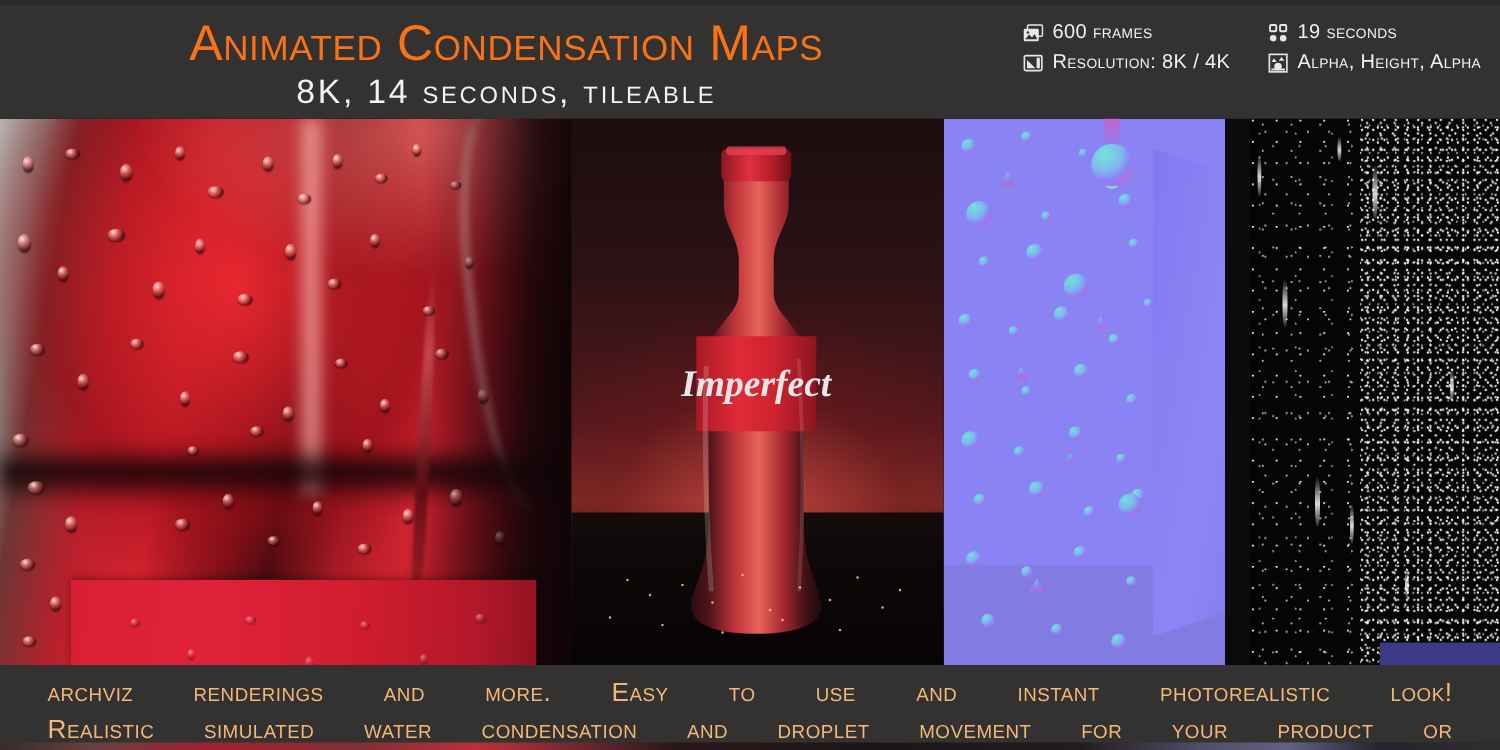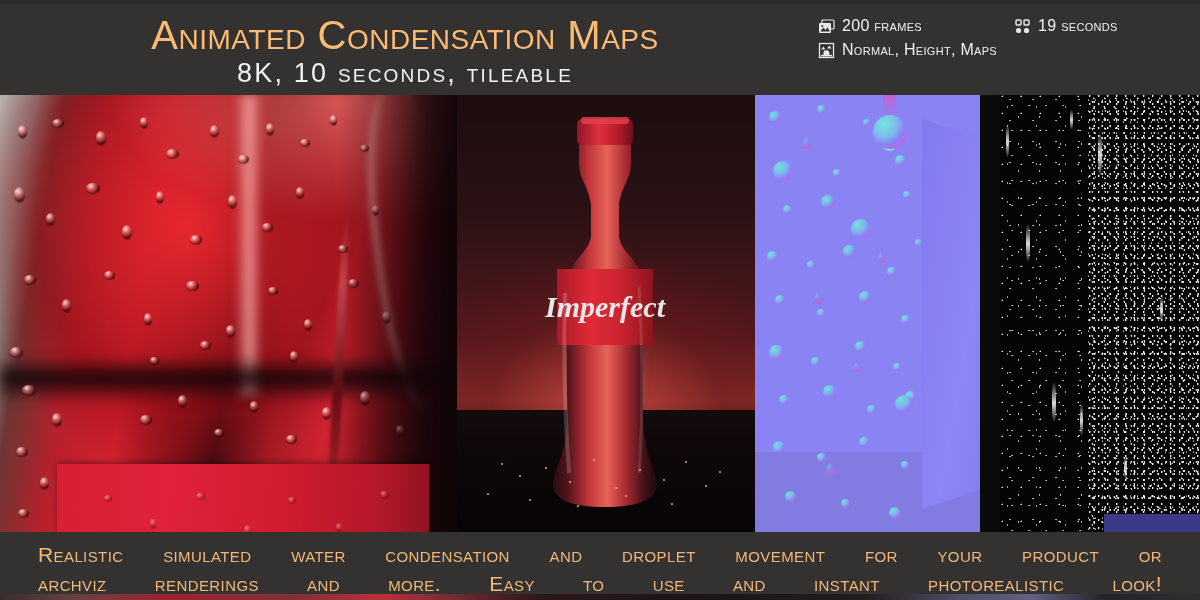--- a/index.html
+++ b/index.html
@@ -23,21 +23,21 @@
     border-top: 4px solid #2b2a29;
   }
   .title-block {
     position: absolute; left: 0; top: 0;
     width: 810px; height: 91px;
     display: flex; flex-direction: column;
     align-items: center; justify-content: center;
     padding-top: 2px;
   }
   .main-title {
-    color: #fdba74;
+    color: #f97316;
     font-size: 40px;
     font-variant: small-caps;
     font-weight: 400;
     letter-spacing: 0.5px;
     line-height: 1.0;
     white-space: nowrap;
   }
   .sub-title {
     color: #f2f2f2;
     font-size: 27px;
@@ -257,57 +257,65 @@
 </style>
 </head>
 <body>
 
 <div class="promo-card">
 
   <div class="header">
 
     <div class="title-block">
       <div class="main-title">Animated Condensation Maps</div>
-      <div class="sub-title">8K, 10 seconds, tileable</div>
+      <div class="sub-title">8K, 14 seconds, tileable</div>
     </div>
 
     <div class="meta-area">
       <div class="meta-grid">
 
         <div class="meta-item">
           <svg class="meta-ico" viewBox="0 0 17 17">
             <rect x="4" y="2" width="12" height="9" rx="1" fill="none" stroke="#e8e8e8" stroke-width="1.2"></rect>
             <rect x="1" y="5" width="12" height="10" rx="1" fill="#e8e8e8"></rect>
             <path d="M2.2 13.4 L5.4 9.6 L7.6 12 L9.6 9.2 L11.8 13.4 Z" fill="#333231"></path>
             <circle cx="4.3" cy="8" r="1" fill="#333231"></circle>
           </svg>
-          <span class="meta-label">200 frames</span>
+          <span class="meta-label">600 frames</span>
         </div>
 
         <div class="meta-item">
           <svg class="meta-ico" viewBox="0 0 17 17">
             <rect x="2" y="2" width="5" height="5" rx="1" fill="none" stroke="#e8e8e8" stroke-width="1.5"></rect>
             <rect x="10" y="2" width="5" height="5" rx="1" fill="none" stroke="#e8e8e8" stroke-width="1.5"></rect>
             <circle cx="4.5" cy="12.5" r="2.6" fill="#e8e8e8"></circle>
             <circle cx="12.5" cy="12.5" r="2.6" fill="#e8e8e8"></circle>
           </svg>
           <span class="meta-label">19 seconds</span>
         </div>
 
+        <div class="meta-item">
+          <svg class="meta-ico" viewBox="0 0 17 17">
+            <rect x="1.5" y="2.5" width="14" height="12" rx="1.3" fill="none" stroke="#e8e8e8" stroke-width="1.3"></rect>
+            <path d="M3.6 12.6 L3.6 6 L10.4 12.6 Z" fill="#e8e8e8"></path>
+            <rect x="11.3" y="4.2" width="2.6" height="8.4" fill="#e8e8e8"></rect>
+          </svg>
+          <span class="meta-label">Resolution: 8K / 4K</span>
+        </div>
 
 
         <div class="meta-item">
           <svg class="meta-ico" viewBox="0 0 17 17">
             <rect x="1.5" y="1.5" width="14" height="14" fill="none" stroke="#e8e8e8" stroke-width="1.3"></rect>
             <path d="M3.2 7.5 L5.2 4.6 L7.4 7.5 Z" fill="#e8e8e8"></path>
             <path d="M9 6.6 L11.2 3.6 L13.6 6.6 Z" fill="#e8e8e8"></path>
             <circle cx="8.4" cy="11.2" r="3" fill="#e8e8e8"></circle>
             <rect x="3" y="12.8" width="11" height="1.6" fill="#e8e8e8"></rect>
           </svg>
-          <span class="meta-label">Normal, Height, Maps</span>
+          <span class="meta-label">Alpha, Height, Alpha</span>
         </div>
 
       </div>
     </div>
   </div>
 
   <div class="strip">
 
     <div class="panel p1">
       <div class="p1-bg"></div>
@@ -506,18 +514,18 @@
         <span style="left:70px;top:14px;width:3px;height:20px"></span>
         <span style="left:160px;top:200px;width:3px;height:26px"></span>
         <span style="left:124px;top:360px;width:3px;height:24px"></span>
       </div>
       <div class="p4-blue"></div>
     </div>
 
   </div>
 
   <div class="caption-bar">
+    <div class="caption-text">archviz renderings and more. Easy to use and instant photorealistic look!</div>
     <div class="caption-text">Realistic simulated water condensation and droplet movement for your product or</div>
-    <div class="caption-text">archviz renderings and more. Easy to use and instant photorealistic look!</div>
   </div>
 
   <div class="bottom-sliver"></div>
 </div>
 
 </body></html>

